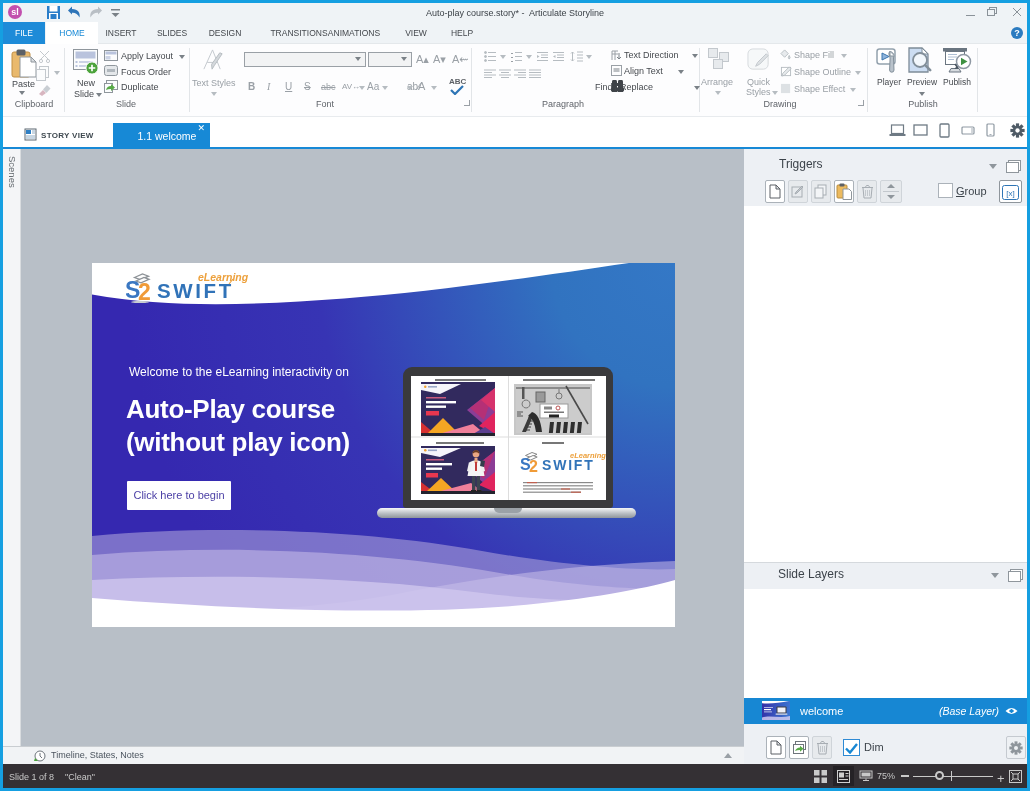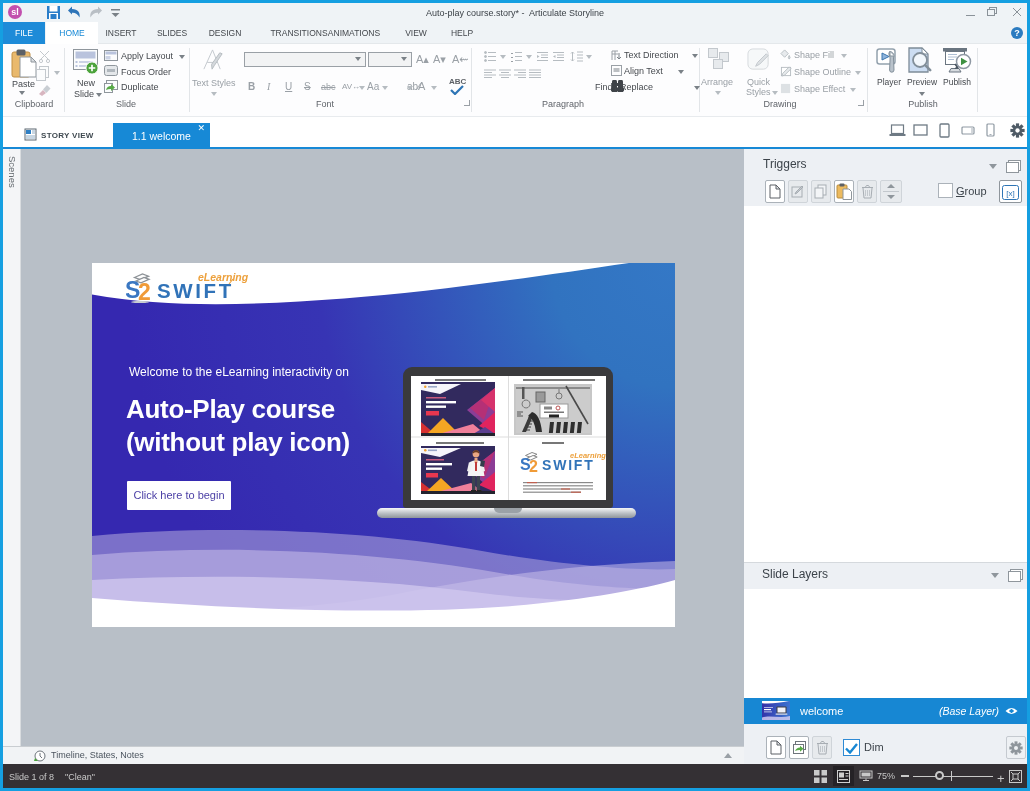--- a/index.html
+++ b/index.html
@@ -21,33 +21,33 @@
 .ribbon { position:absolute; left:0; top:41px; width:1024px; height:73px; background:#fdfdfe; border-bottom:1px solid #e8ebee; }
 .rdiv { position:absolute; top:4px; width:1px; height:64px; background:#e2e5e8; }
 .glabel { position:absolute; top:55px; font-size:9px; color:#60646a; text-align:center; }
 .rtext { position:absolute; font-size:9px; color:#45494e; white-space:nowrap; }
 .rtext.dim { color:#9aa0a6; }
 .caret { display:inline-block; width:0; height:0; border-left:3px solid transparent; border-right:3px solid transparent; border-top:4px solid #7a8187; vertical-align:middle; }
 .caret.lt { border-top-color:#b6bcc1; }
 
 .tabstrip { position:absolute; left:0; top:114px; width:1024px; height:30px; background:#fff; }
 .blueline { position:absolute; left:0; top:144px; width:1024px; height:2px; background:#1789d6; }
-.wtab { position:absolute; left:110px; top:6px; width:97px; height:24px; background:#1789d6; color:#fff; font-size:10.5px; text-align:left; padding-left:19px; line-height:26px; }
+.wtab { position:absolute; left:110px; top:6px; width:97px; height:24px; background:#1789d6; color:#fff; font-size:10.5px; text-align:center; padding-left:11px; line-height:26px; }
 .wtab .x { position:absolute; right:5px; top:1px; font-size:9px; line-height:9px; }
 .storyview { position:absolute; left:38px; top:6px; height:24px; font-size:8px; font-weight:bold; color:#3f4950; line-height:25px; letter-spacing:0.3px; }
 .sv-icon { position:absolute; left:21px; top:11px; width:13px; height:13px; }
 
 .mainarea { position:absolute; left:0; top:146px; width:741px; height:597px; background:#b8bfc7; }
 .scenes { position:absolute; left:0; top:0; width:18px; height:597px; background:#f4f5f7; border-right:1px solid #d9dcdf; }
 .scenes span { position:absolute; left:4px; top:7px; font-size:9.5px; color:#666c72; writing-mode:vertical-rl; }
 
 .slide { position:absolute; left:89px; top:114px; width:583px; height:364px; background:#fff; overflow:hidden; }
 
 .rpanel { position:absolute; left:741px; top:146px; width:283px; height:615px; background:#edf0f4; }
-.phead { position:absolute; font-size:12px; color:#3c434a; }
+.phead { position:absolute; font-size:12px; color:#3c434a;margin-left:16px; }
 .pwhite { position:absolute; left:0; width:283px; background:#fff; }
 .pbtn { position:absolute; width:20px; height:23px; border:1px solid #abb2b9; background:#fff; border-radius:2px; }
 .pbtn.dis { background:#e7eaed; border-color:#cfd4d9; }
 .pcaret { position:absolute; width:0; height:0; border-left:4px solid transparent; border-right:4px solid transparent; border-top:5px solid #8f969c; }
 .ppanes { position:absolute; width:13px; height:11px; border:1px solid #8f969c; background:#fff; box-shadow:2px -2px 0 -1px #fff, 2px -2px 0 0 #8f969c; }
 
 .timelinebar { position:absolute; left:0; top:743px; width:741px; height:18px; background:#f1f3f5; border-top:1px solid #c9cdd1; font-size:9px; color:#4b545e; }
 .statusbar { position:absolute; left:0; top:761px; width:1024px; height:24px; background:#343034; color:#c9c9c9; font-size:9px; }
 </style>
 </head>

